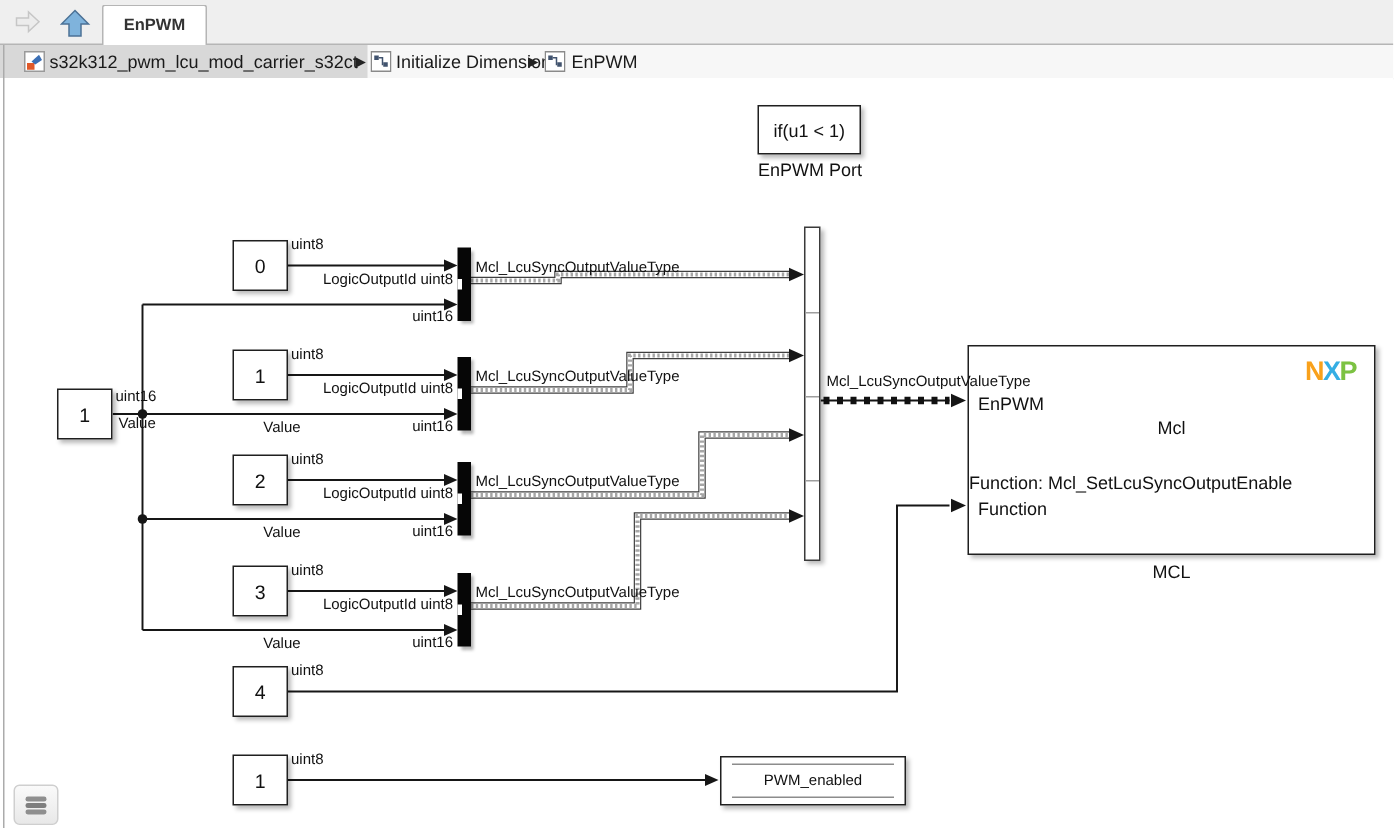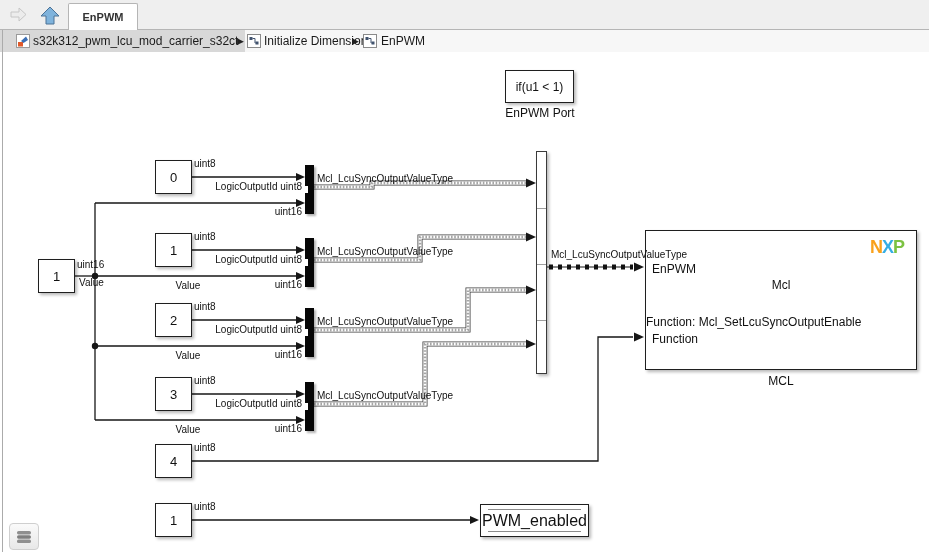--- a/index.html
+++ b/index.html
@@ -50,22 +50,22 @@
               display:flex;align-items:center;justify-content:center;font-size:12px;}
 
   #mcl{left:645px;top:230px;width:272px;height:140px;border-width:1.5px;}
   #mcl .title{position:absolute;left:0;top:47px;width:100%;text-align:center;font-size:12px;}
   #mcl .func{position:absolute;left:0;top:84px;width:100%;text-align:left;font-size:12px;}
   #mcl .port{position:absolute;left:6px;font-size:12px;}
   #nxp-logo{position:absolute;right:12px;top:6px;font-size:18px;font-weight:bold;
             letter-spacing:-1px;font-family:"Liberation Sans",sans-serif;}
   #nxp-logo .n{color:#F9A11B;} #nxp-logo .x{color:#35AEE4;} #nxp-logo .p{color:#7CC242;}
 
-  #pwmstore{left:480px;top:504px;width:109px;height:33px;
-            display:flex;align-items:center;justify-content:center;font-size:16px;text-align:right;}
+  #pwmstore{left:480px;top:504px;width:124px;height:33px;
+            display:flex;align-items:center;justify-content:center;font-size:10px;text-align:right;}
   #pwmstore .line{position:absolute;left:7px;right:7px;height:1px;background:#8c8c8c;}
 
   #browser-toggle{position:absolute;left:9px;top:523px;width:28px;height:25px;
                   background:linear-gradient(#fafafa,#e8e8e8);border:1px solid #cfcfcf;
                   border-radius:4px;z-index:4;display:flex;align-items:center;justify-content:center;}
 </style>
 </head>
 <body>
 
 <div id="app">

